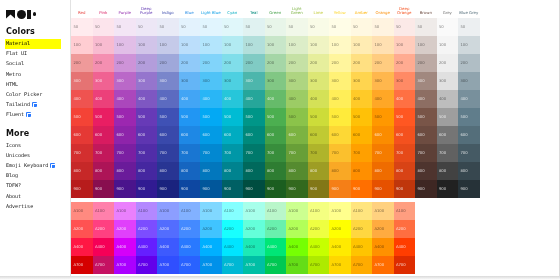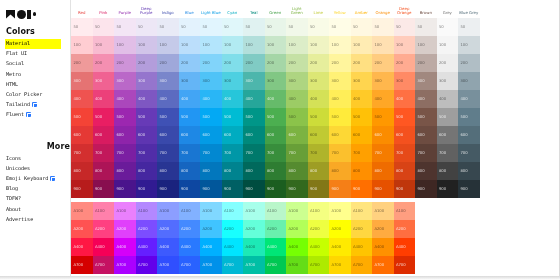--- a/index.html
+++ b/index.html
@@ -61,21 +61,21 @@
   }
 
   .nav-head {
     font-family: "DejaVu Sans", sans-serif;
     font-size: 8px;
     font-weight: bold;
     color: #111;
     letter-spacing: 0.1px;
     margin: 0 0 3px 1px;
   }
-  .nav-head.more { margin-top: 22px; text-align: right; }
+  .nav-head.more { margin-top: 9px; }
 
   .nav-item {
     font-size: 5.1px;
     line-height: 5.5px;
     color: #1a1a1a;
     padding: 2.3px 2px 2.3px 1px;
     display: flex;
     align-items: center;
     gap: 2px;
     white-space: nowrap;

